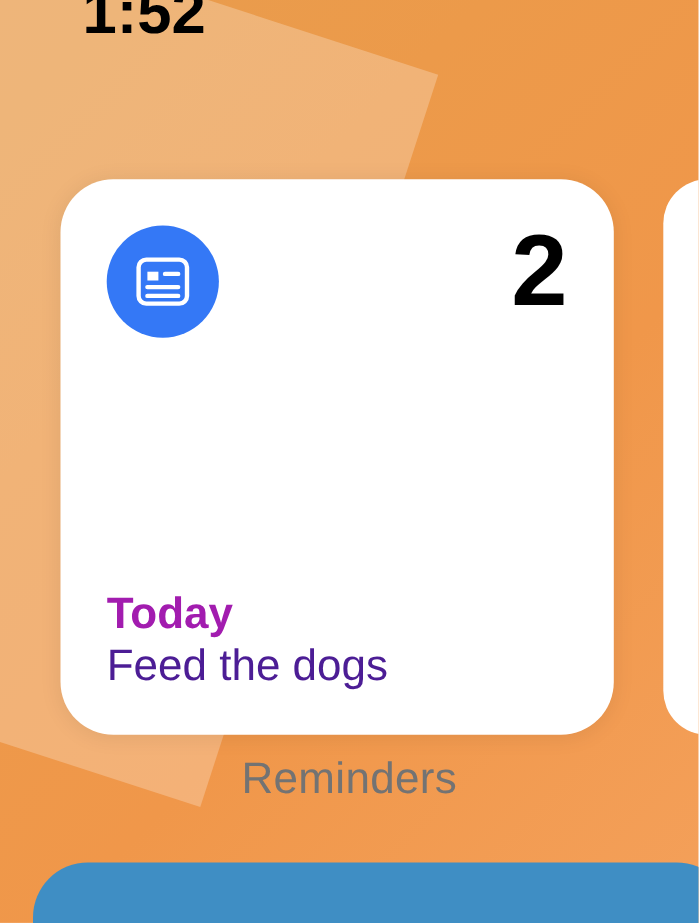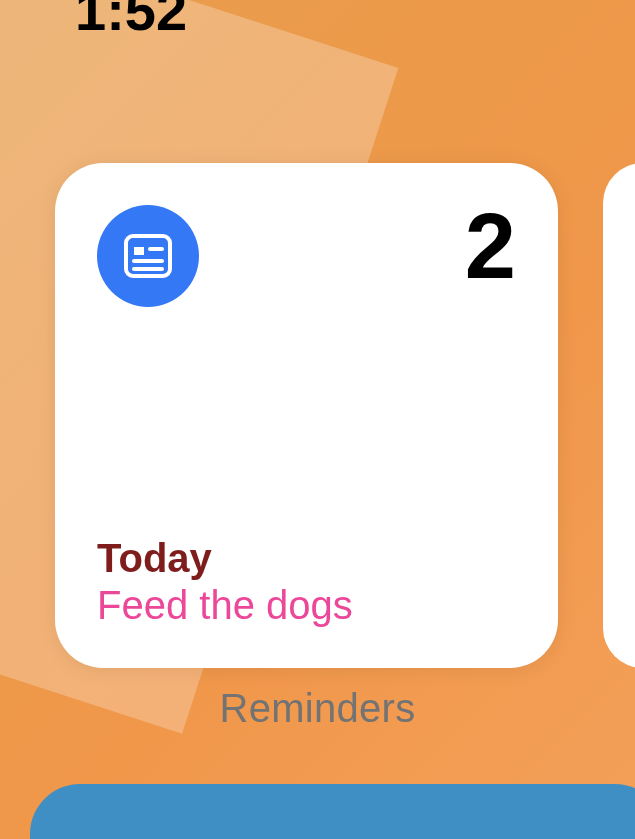--- a/index.html
+++ b/index.html
@@ -72,28 +72,28 @@
       margin-top: -5px;
     }
     
     .widget-body {
       position: absolute;
       bottom: 40px;
       left: 42px;
     }
     
     .today-label {
-      color: #7f1d1d;
+      color: #a21caf;
       font-size: 40px;
       font-weight: 700;
       margin-bottom: 2px;
     }
     
     .reminder-text {
-      color: #ec4899;
+      color: #4c1d95;
       font-size: 40px;
       font-weight: 400;
     }
     
     .widget-title {
       position: absolute;
       top: 686px;
       left: 50%;
       transform: translateX(-50%);
       color: #737373;

